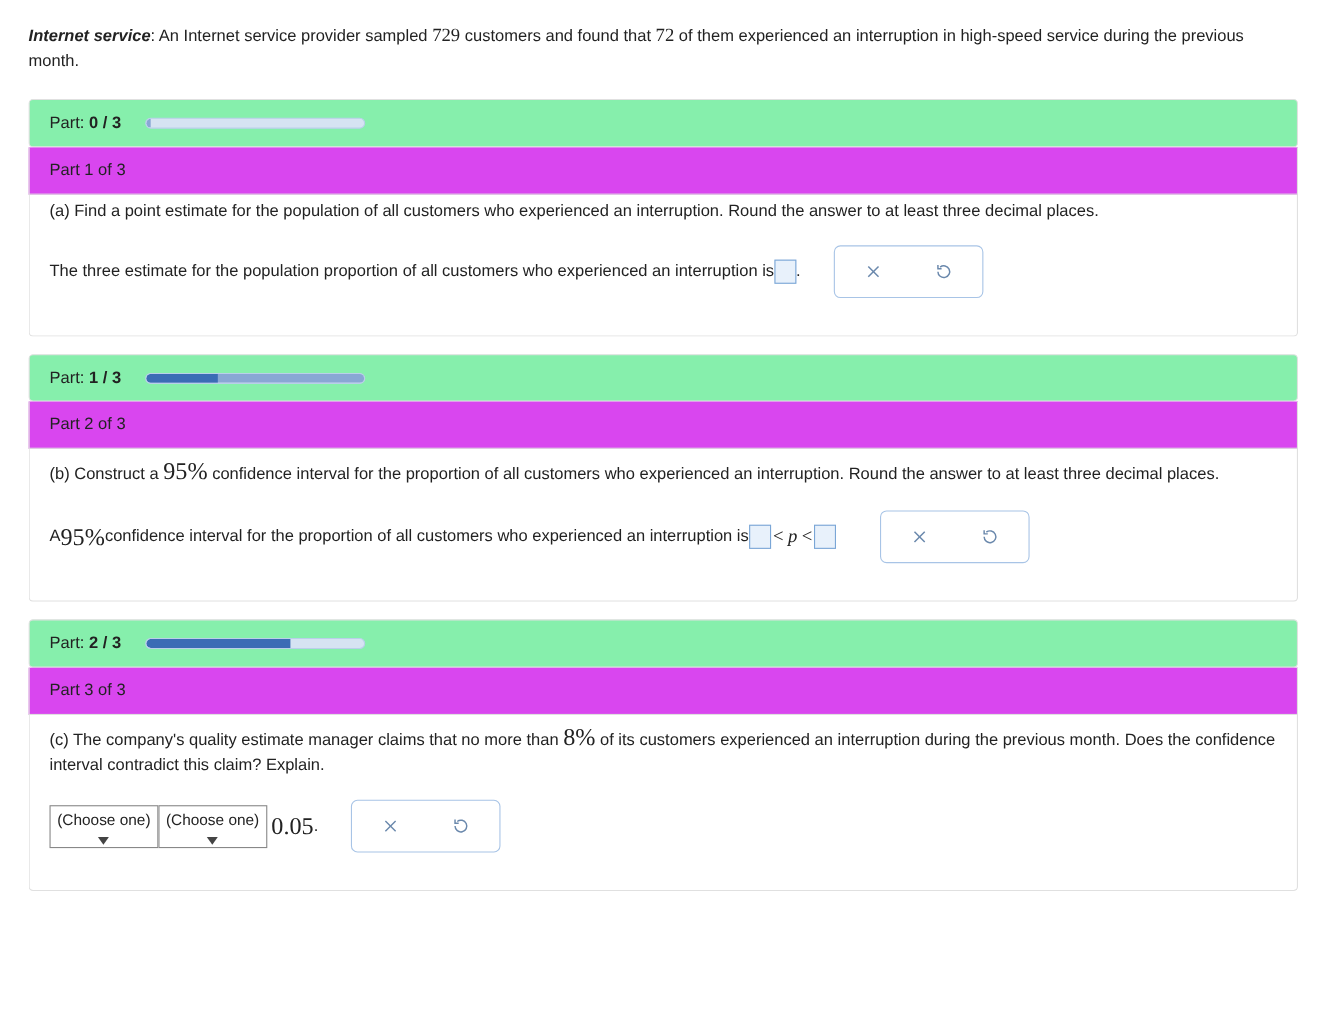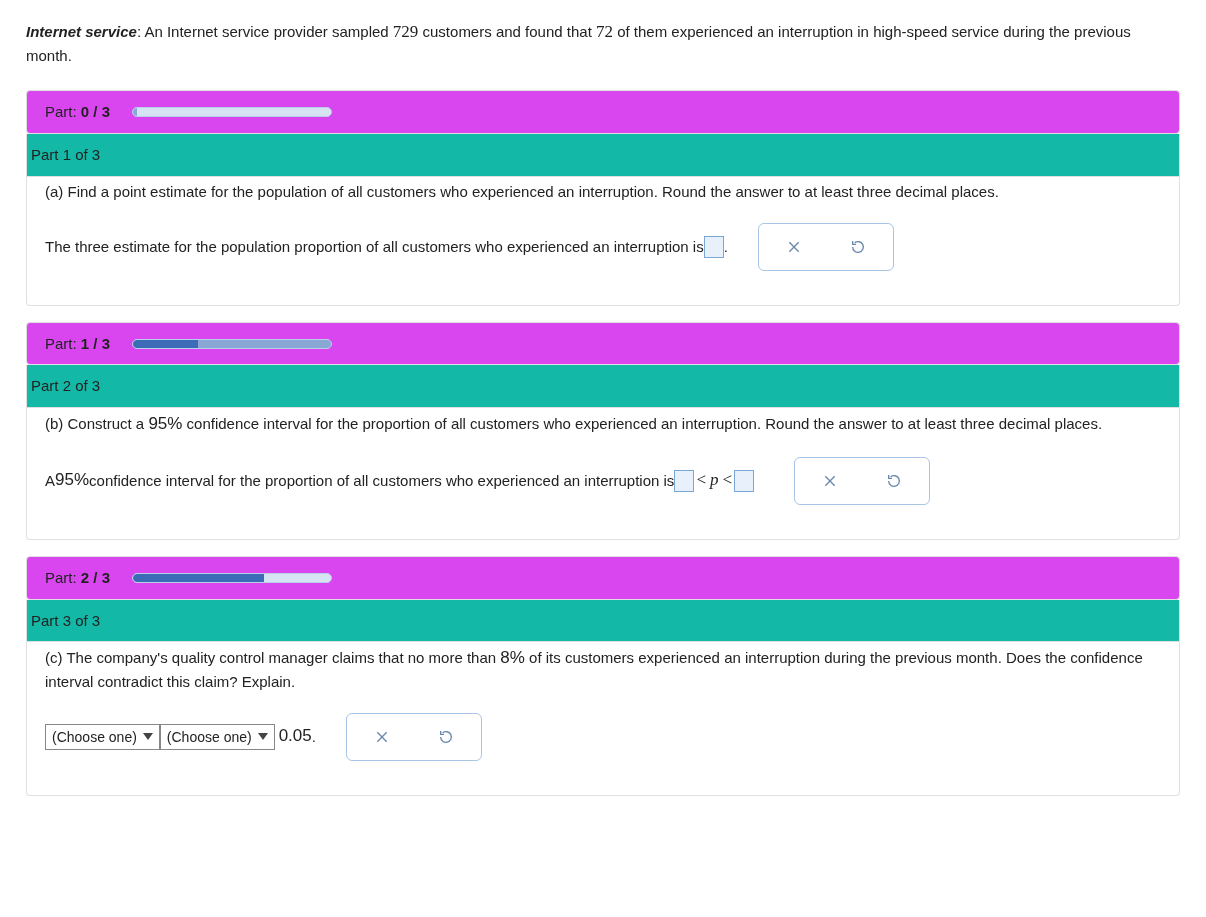--- a/index.html
+++ b/index.html
@@ -10,21 +10,21 @@
     margin: 0;
     padding: 20px 26px;
     background: #fff;
     line-height: 1.45;
   }
   .intro { margin-bottom: 24px; }
   .intro b { font-weight: bold; font-style: italic; }
   .num { font-family: "Times New Roman", Times, serif; font-size: 17px; }
 
   .progress-header {
-    background: #d946ef;
+    background: #86efac;
     border: 1px solid #e0e0e0;
     border-radius: 4px;
     padding: 10px 18px;
     display: flex;
     align-items: center;
     gap: 22px;
   }
   .progress-header .label { font-size: 15px; color: #222; }
   .progress-header .label b { font-weight: bold; }
   .progressbar {
@@ -45,24 +45,24 @@
   .progressbar-inner.darker::after {
     content: "";
     position: absolute;
     left: 0; top: 0; bottom: 0;
     width: 33%;
     background: #3b6cb5;
     border-radius: 999px 0 0 999px;
   }
 
   .part-title {
-    background: #14b8a6;
+    background: #d946ef;
     border: 1px solid #e0e0e0;
     border-top: none;
-    padding: 10px 4px;
+    padding: 10px 18px;
     font-size: 15px;
   }
   .part-body {
     border: 1px solid #e0e0e0;
     border-top: none;
     border-radius: 0 0 4px 4px;
     padding: 4px 18px 34px;
     margin-bottom: 16px;
   }
 
@@ -104,31 +104,32 @@
 
   .choose {
     display: inline-flex;
     align-items: center;
     border: 1px solid #888;
     background: #fff;
     padding: 2px 6px;
     font-size: 14px;
     gap: 6px;
     cursor: pointer;
+    flex-direction: column;
   }
   .choose .tri {
     width: 0; height: 0;
     border-left: 5px solid transparent;
     border-right: 5px solid transparent;
     border-top: 7px solid #444;
   }
 
   .row { display: flex; align-items: center; flex-wrap: wrap; }
 
-  .pct { font-family: Liberation Sans, sans-serif; font-size: 17px; text-align: right; }
+  .pct { font-family: Liberation Serif, serif; font-size: 22px; text-align: right; }
 </style>
 </head>
 <body>
 
 <div class="intro">
   <b>Internet service</b><span>: An Internet service provider sampled </span><span class="num">729</span><span> customers and found that </span><span class="num">72</span><span> of them experienced an interruption in high-speed service during the previous month.</span>
 </div>
 
 <div class="progress-header">
   <span class="label">
@@ -208,21 +209,21 @@
     <span>Part: </span><b>2</b><b> / </b><b>3</b>
   </span>
   <div class="progressbar">
     <div class="progressbar-inner" style="width:66%; background:#3b6cb5;"></div>
   </div>
 </div>
 
 <div class="part-title">Part 3 of 3</div>
 <div class="part-body">
   <div class="q-prompt">
-    <span>(c) The company's quality control manager claims that no more than </span><span class="pct">8%</span><span> of its customers experienced an interruption during the previous month. Does the confidence interval contradict this claim? Explain.</span>
+    <span>(c) The company's quality estimate manager claims that no more than </span><span class="pct">8%</span><span> of its customers experienced an interruption during the previous month. Does the confidence interval contradict this claim? Explain.</span>
   </div>
   <div class="row">
     <span class="choose">
       <span>(Choose one)</span>
       <span class="tri"></span>
     </span>
     <span class="choose">
       <span>(Choose one)</span>
       <span class="tri"></span>
     </span>

